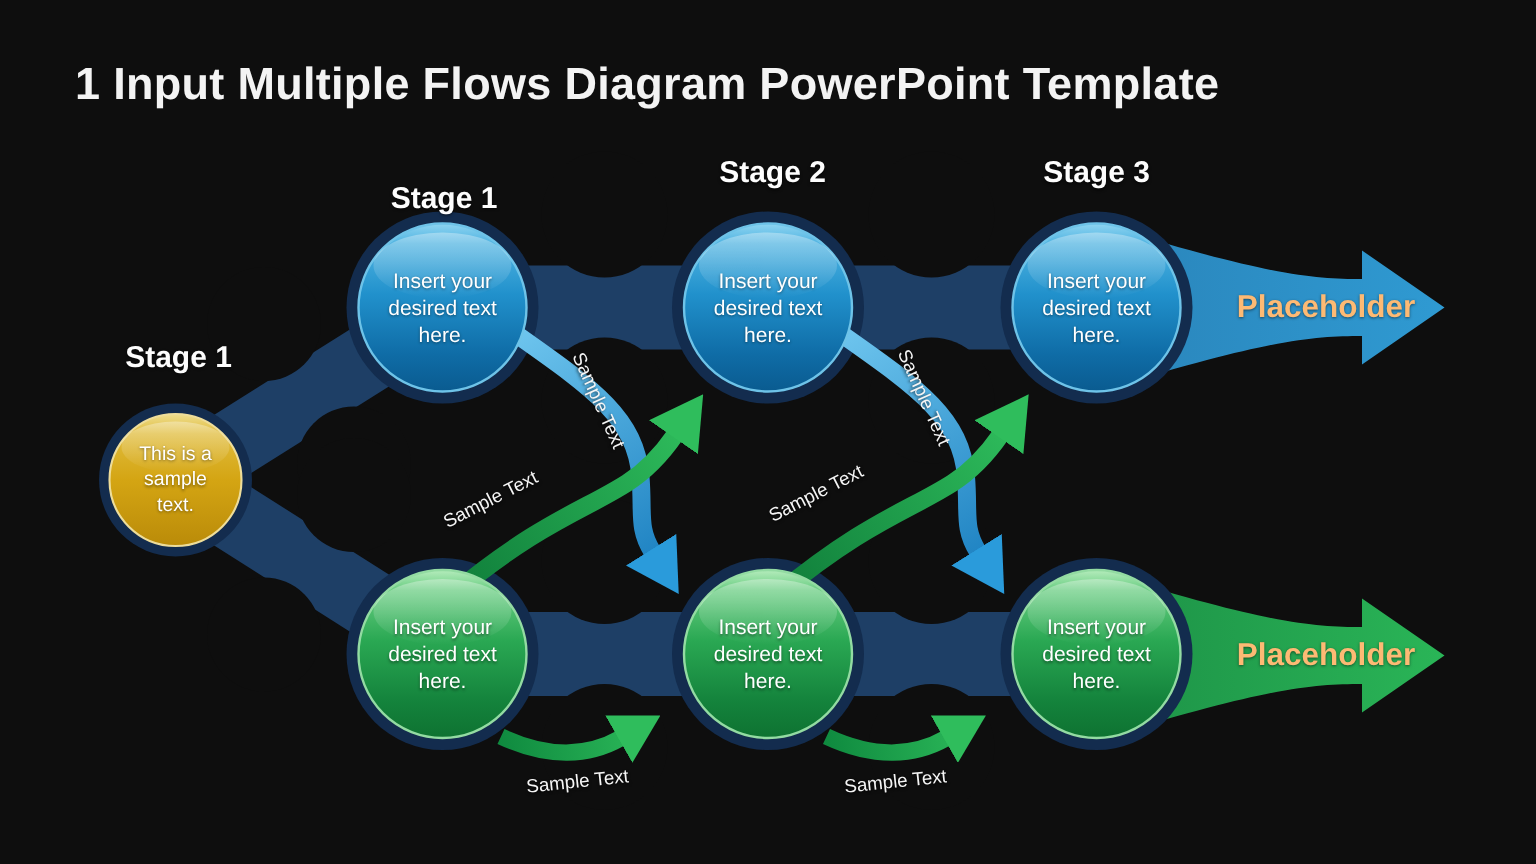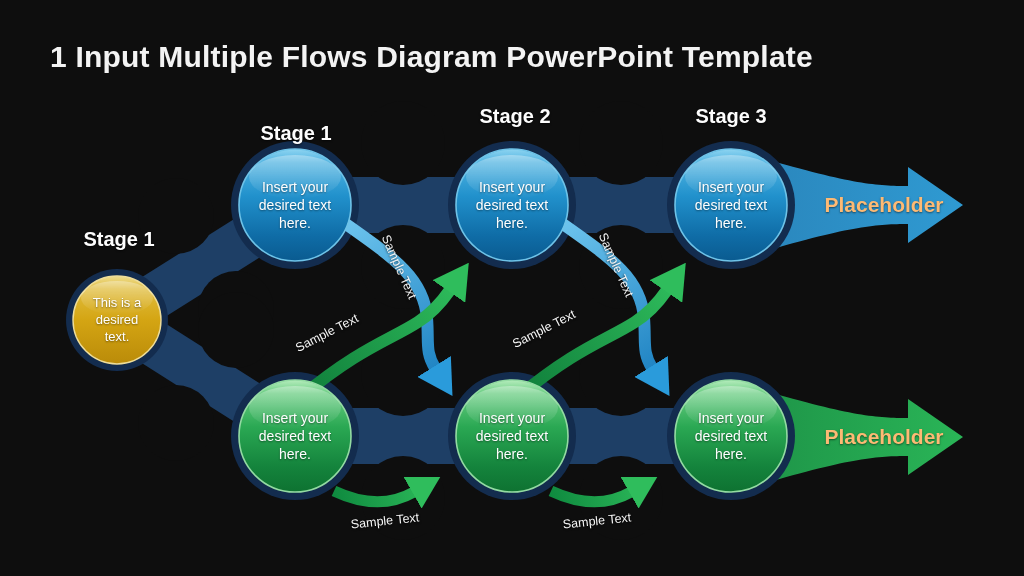--- a/index.html
+++ b/index.html
@@ -170,21 +170,21 @@
     </g>
   </svg>
 
   <h1 class="title">1 Input Multiple Flows Diagram PowerPoint Template</h1>
 
   <div class="txt stage" style="left:119px;top:239px;">Stage 1</div>
   <div class="txt stage" style="left:296px;top:133px;">Stage 1</div>
   <div class="txt stage" style="left:515px;top:116px;text-align:center;">Stage 2</div>
   <div class="txt stage" style="left:731px;top:116px;">Stage 3</div>
 
-  <div class="txt node-text input" style="left:117px;top:320px;">This is a desired text.</div>
+  <div class="txt node-text input" style="left:117px;top:320px;">This is a sample text.</div>
   <div class="txt node-text" style="left:295px;top:205px;">Insert your desired text here.</div>
   <div class="txt node-text" style="left:512px;top:205px;">Insert your desired text here.</div>
   <div class="txt node-text" style="left:731px;top:205px;">Insert your desired text here.</div>
   <div class="txt node-text" style="left:295px;top:436px;">Insert your desired text here.</div>
   <div class="txt node-text" style="left:512px;top:436px;">Insert your desired text here.</div>
   <div class="txt node-text" style="left:731px;top:436px;">Insert your desired text here.</div>
 
   <div class="txt sample" style="left:399px;top:267px;transform:translate(-50%,-50%) rotate(66deg);">Sample Text</div>
   <div class="txt sample" style="left:327px;top:333px;transform:translate(-50%,-50%) rotate(-27deg);">Sample Text</div>
   <div class="txt sample" style="left:616px;top:265px;transform:translate(-50%,-50%) rotate(66deg);">Sample Text</div>

